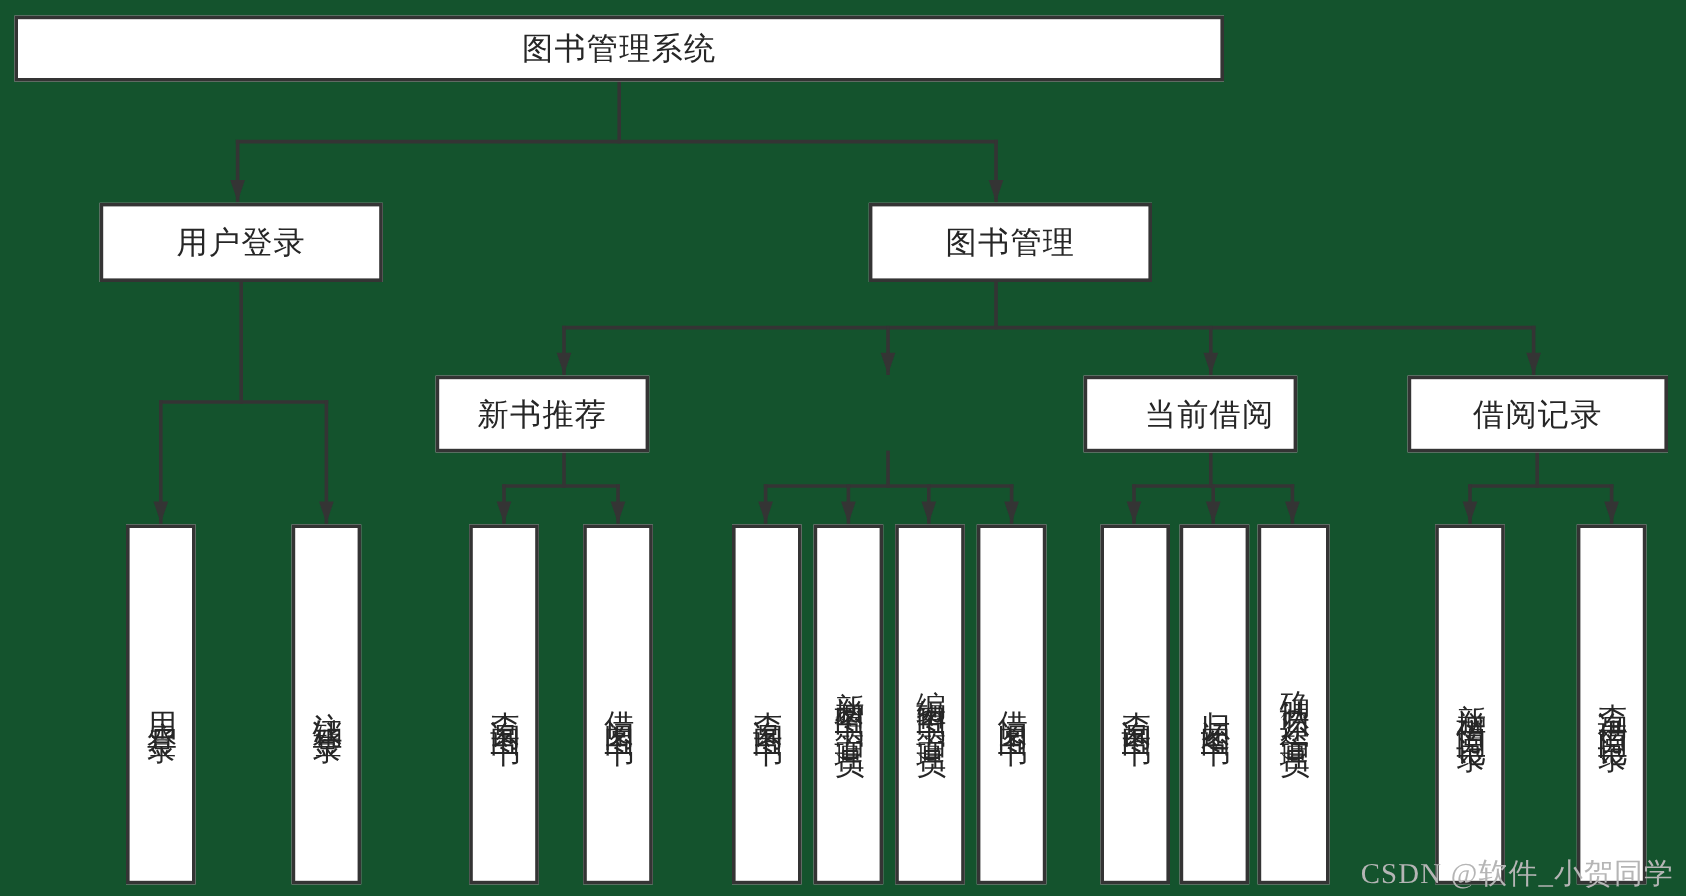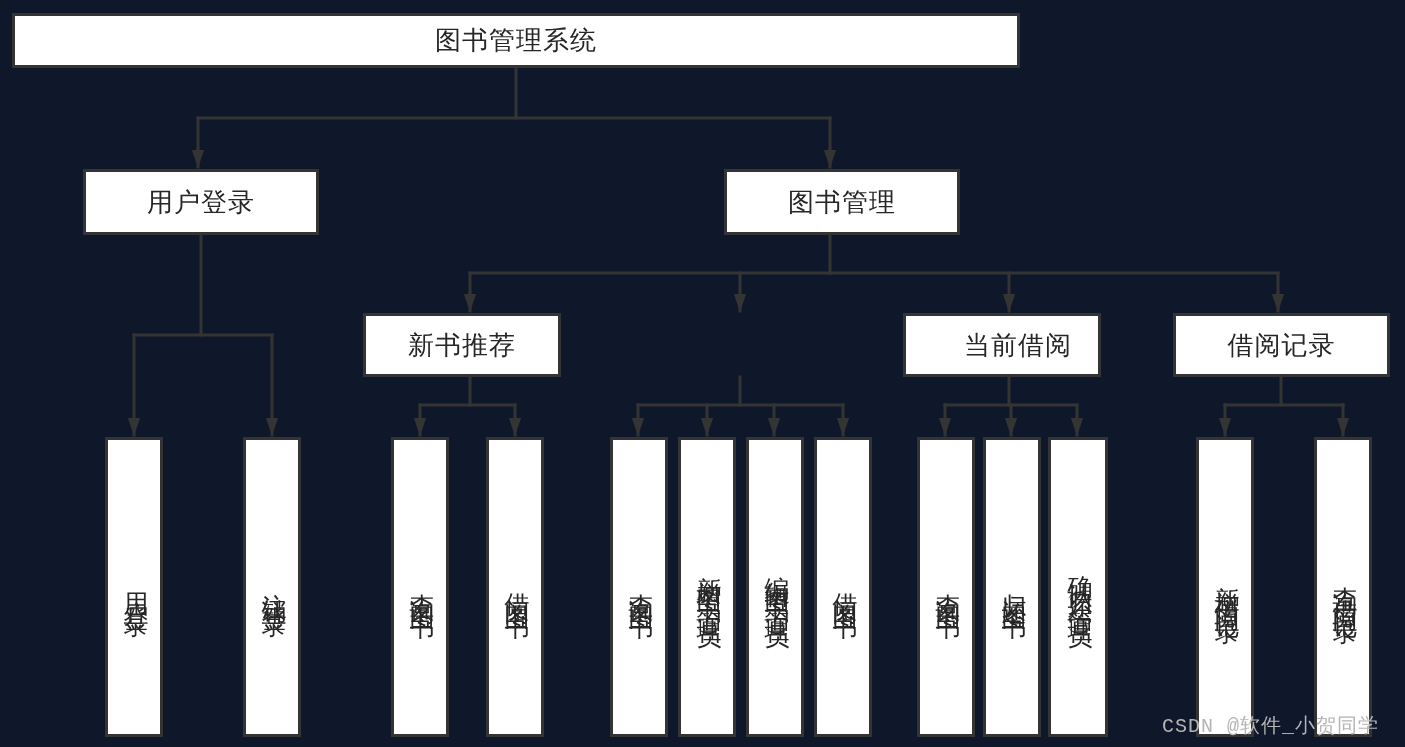--- a/index.html
+++ b/index.html
@@ -1,21 +1,21 @@
 <!DOCTYPE html>
 <html><head>
 <meta charset="utf-8">
 <style>
   html, body { margin: 0; padding: 0; background: #ffffff; }
   #canvas {
     position: relative;
     width: 1405px;
     height: 747px;
-    background: #0f172a;
-    font-family: Liberation Mono, monospace;
+    background: #14532d;
+    font-family: Liberation Serif, serif;
     overflow: hidden;
   }
   #edges {
     position: absolute;
     left: 0; top: 0;
     width: 1405px; height: 747px;
     pointer-events: none;
   }
   .node {
     position: absolute;
@@ -35,27 +35,27 @@
   .node .vlabel {
     writing-mode: vertical-rl;
     text-orientation: mixed;
     font-size: 25px;
     letter-spacing: 7px;
     color: #262626;
     line-height: 1;
     white-space: nowrap;
   }
   .lvl2 { left: 0; top: 169px; width: 236px; height: 66px; }
-  .lvl3 { top: 313px; width: 198px; height: 64px; }
+  .lvl3 { top: 313px; width: 178px; height: 64px; }
   .leaf { top: 437px; width: 58px; height: 300px; }
   #watermark {
     position: absolute;
-    right: 26px;
+    right: 10px;
     top: 712px;
-    font-size: 20px;
+    font-size: 24px;
     color: #b5b5b5;
     letter-spacing: 1px;
     white-space: nowrap;
   }
 </style>
 </head>
 <body>
 
 <div id="canvas">
 

